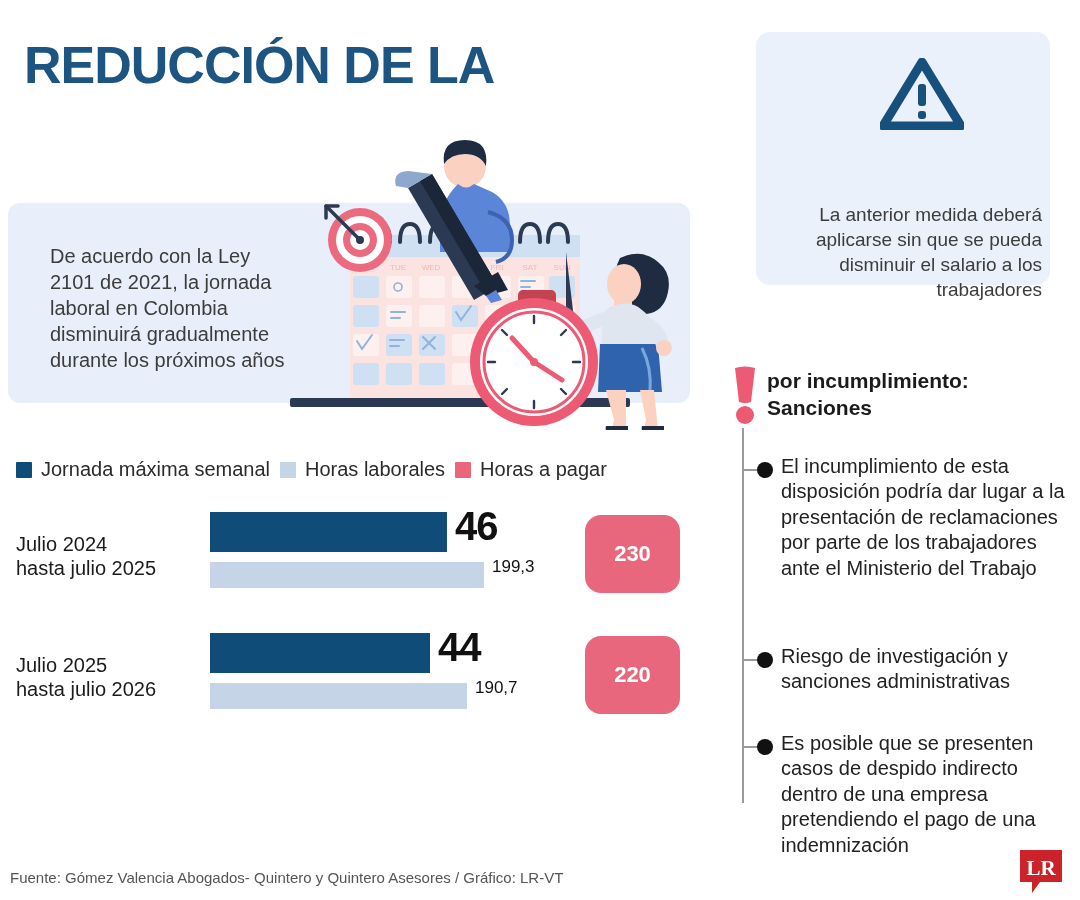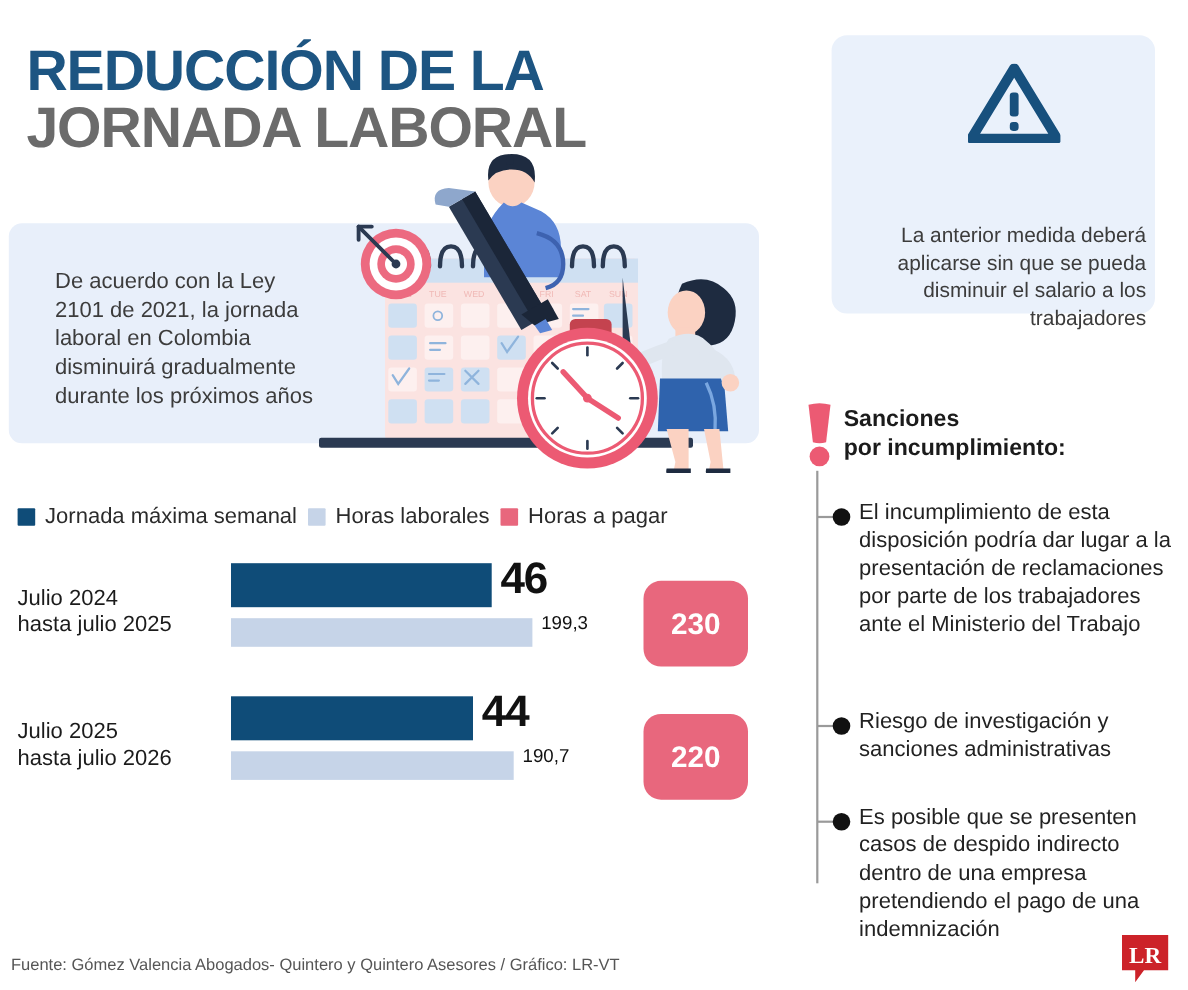--- a/index.html
+++ b/index.html
@@ -66,21 +66,21 @@
   .bar-light{height:26px;background:#c6d4e8;position:absolute;top:62px;left:0;}
   .bar-dark-val{
     position:absolute;top:4px;font-size:40px;font-weight:bold;color:#111;
     letter-spacing:-1px;
   }
   .bar-light-val{position:absolute;top:57px;font-size:17px;color:#111;}
   .badge{
     position:absolute;left:585px;top:15px;width:95px;height:78px;
     background:#e8677d;border-radius:16px;
     display:flex;align-items:center;justify-content:center;
-    color:#fff;font-size:27px;font-weight:bold;margin-top:13px;
+    color:#fff;font-size:22px;font-weight:bold;
   }
 
   
   #sanctions{position:absolute;left:715px;top:360px;width:365px;height:500px;}
   #excl-icon{position:absolute;left:16px;top:6px;width:28px;height:58px;}
   #sanctions-title{
     position:absolute;left:52px;top:8px;width:300px;
     font-size:21px;font-weight:bold;line-height:1.28;color:#1b1b1b;
   }
   #timeline-line{
@@ -104,21 +104,20 @@
   }
   #lr-logo{position:absolute;left:1018px;top:848px;width:46px;height:46px;}
 </style>
 </head>
 <body>
 
 <div class="page">
 
   <div id="title-block">
     <div class="title-l1">REDUCCIÓN DE LA</div>
-    <div class="title-l2">JORNADA LABORAL</div>
   </div>
 
   <div id="intro-card"></div>
   <div id="intro-text">De acuerdo con la Ley 2101 de 2021, la jornada laboral en Colombia disminuirá gradualmente durante los próximos años</div>
 
   <svg id="illustration" viewBox="0 0 410 290">
 
     <g>
       <rect x="60" y="95" width="230" height="165" rx="4" fill="#fbe3e1"></rect>
       <rect x="60" y="95" width="230" height="22" fill="#cfe0f2"></rect>
@@ -315,22 +314,22 @@
 
 
   </div>
 
   <div id="sanctions">
     <svg id="excl-icon" viewBox="0 0 28 58">
       <path d="M4 2 q10 -3 20 0 l-4 34 q-6 2 -12 0 z" fill="#ec5a73"></path>
       <circle cx="14" cy="49" r="9" fill="#ec5a73"></circle>
     </svg>
     <div id="sanctions-title">
+      <div>por incumplimiento:</div>
       <div>Sanciones</div>
-      <div>por incumplimiento:</div>
     </div>
 
     <div id="timeline-line"></div>
 
     <div class="tl-item" style="top:98px">
       <span class="tl-stub"></span>
       <span class="tl-dot"></span>
       <span class="tl-text">El incumplimiento de esta disposición podría dar lugar a la presentación de reclamaciones por parte de los trabajadores ante el Ministerio del Trabajo</span>
     </div>
 

